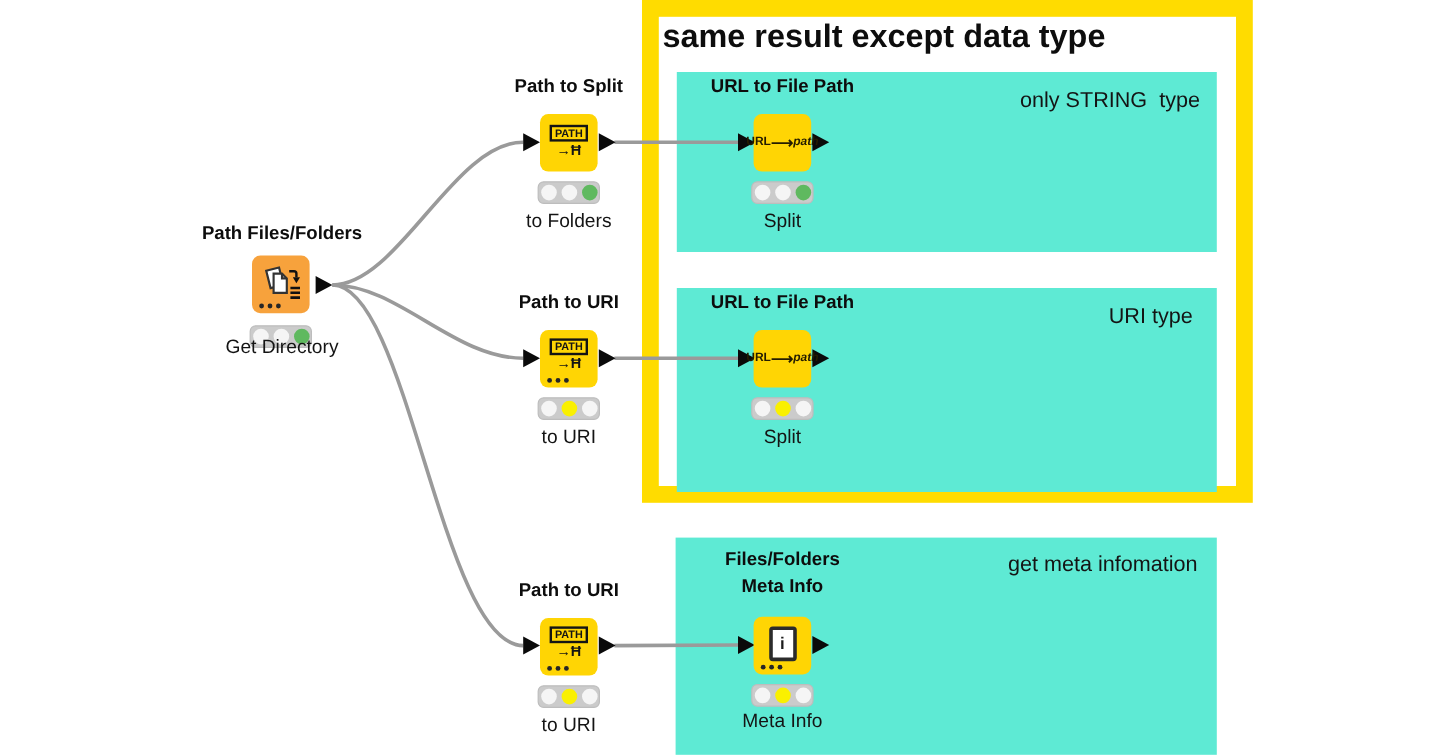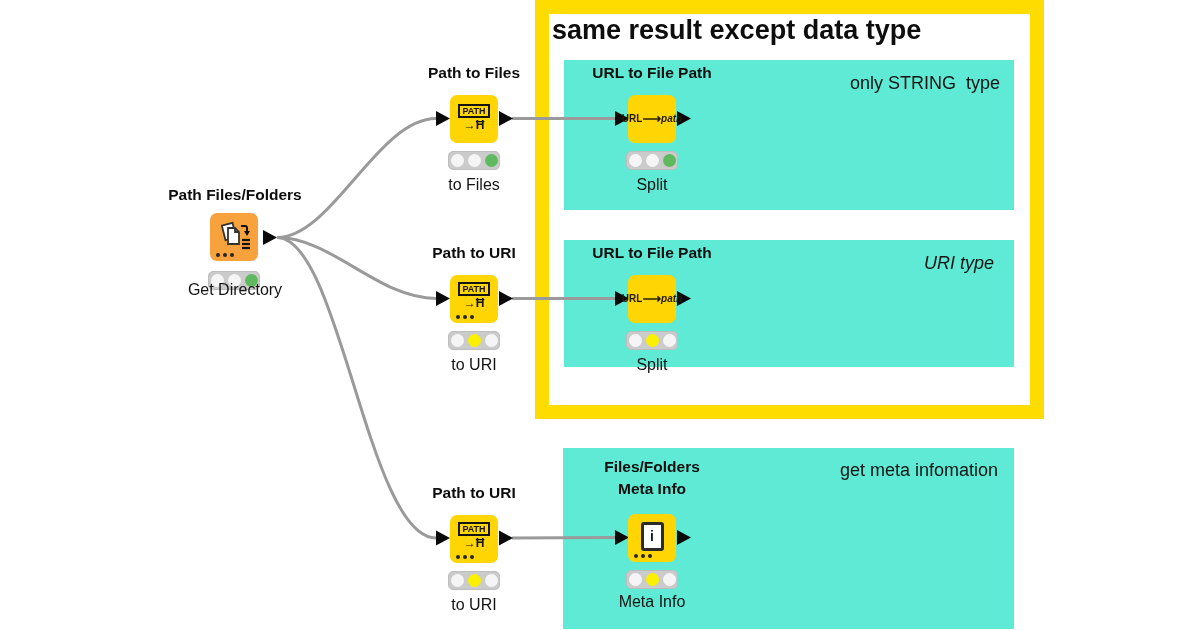--- a/index.html
+++ b/index.html
@@ -10,21 +10,21 @@
   
   .ybox{
     position:absolute;left:535px;top:0;width:509px;height:419px;
     box-sizing:border-box;border:14px solid #FFDC00;background:#fff;z-index:1;
   }
   .ytitle{
     font-size:27px;font-weight:bold;color:#0d0d0d;margin:1px 0 0 3px;letter-spacing:0;
   }
   .panel{position:absolute;background:#5eead4;z-index:2;}
   #panel-string{left:564px;top:60px;width:450px;height:150px;}
-  #panel-uri{left:564px;top:240px;width:450px;height:127px;font-style:italic;}
+  #panel-uri{left:564px;top:240px;width:450px;height:170px;}
   #panel-meta{left:563px;top:448px;width:451px;height:181px;}
   .pnote{
     position:absolute;right:0;top:0;width:100%;box-sizing:border-box;
     text-align:right;font-size:18px;color:#141414;white-space:pre;
   }
   #panel-string .pnote{padding:13px 14px 0 0;}
   #panel-uri .pnote{padding:13px 20px 0 0;}
   #panel-meta .pnote{padding:12px 16px 0 0;}
   
   svg.wires{position:absolute;left:0;top:0;z-index:3;}
@@ -141,33 +141,33 @@
         <i></i>
       </div>
   </div>
   <div class="light" style="left:208px;top:271px;">
     <span class="bulb"></span>
       <span class="bulb"></span>
       <span class="bulb on-green"></span>
   </div>
   <div class="nlabel" style="left:150px;top:281px;">Get Directory</div>
 
-  <div class="ntitle" style="left:389px;top:62px;">Path to Files</div>
+  <div class="ntitle" style="left:389px;top:62px;">Path to Split</div>
   <div class="node yellow" style="left:450px;top:95px;">
     <div class="path-icon">
       <span class="path-box">PATH</span>
       <span class="path-arrow">→Ħ</span>
     </div>
   </div>
   <div class="light" style="left:448px;top:151px;">
     <span class="bulb"></span>
       <span class="bulb"></span>
       <span class="bulb on-green"></span>
   </div>
-  <div class="nlabel" style="left:389px;top:176px;">to Files</div>
+  <div class="nlabel" style="left:389px;top:176px;">to Folders</div>
 
   <div class="ntitle" style="left:567px;top:62px;">URL to File Path</div>
   <div class="node yellow" style="left:628px;top:95px;">
     <div class="url-icon">
       <span class="url-top">URL</span>
       <span class="url-arrow">⟶</span>
       <span class="url-bottom">path</span>
     </div>
   </div>
   <div class="light" style="left:626px;top:151px;">

